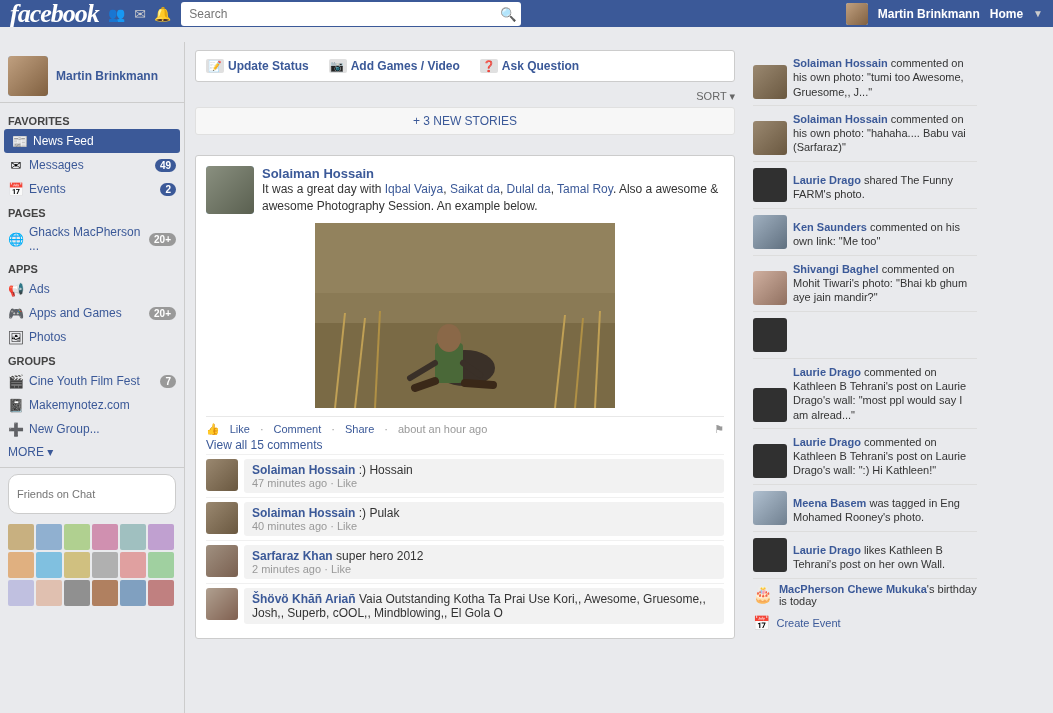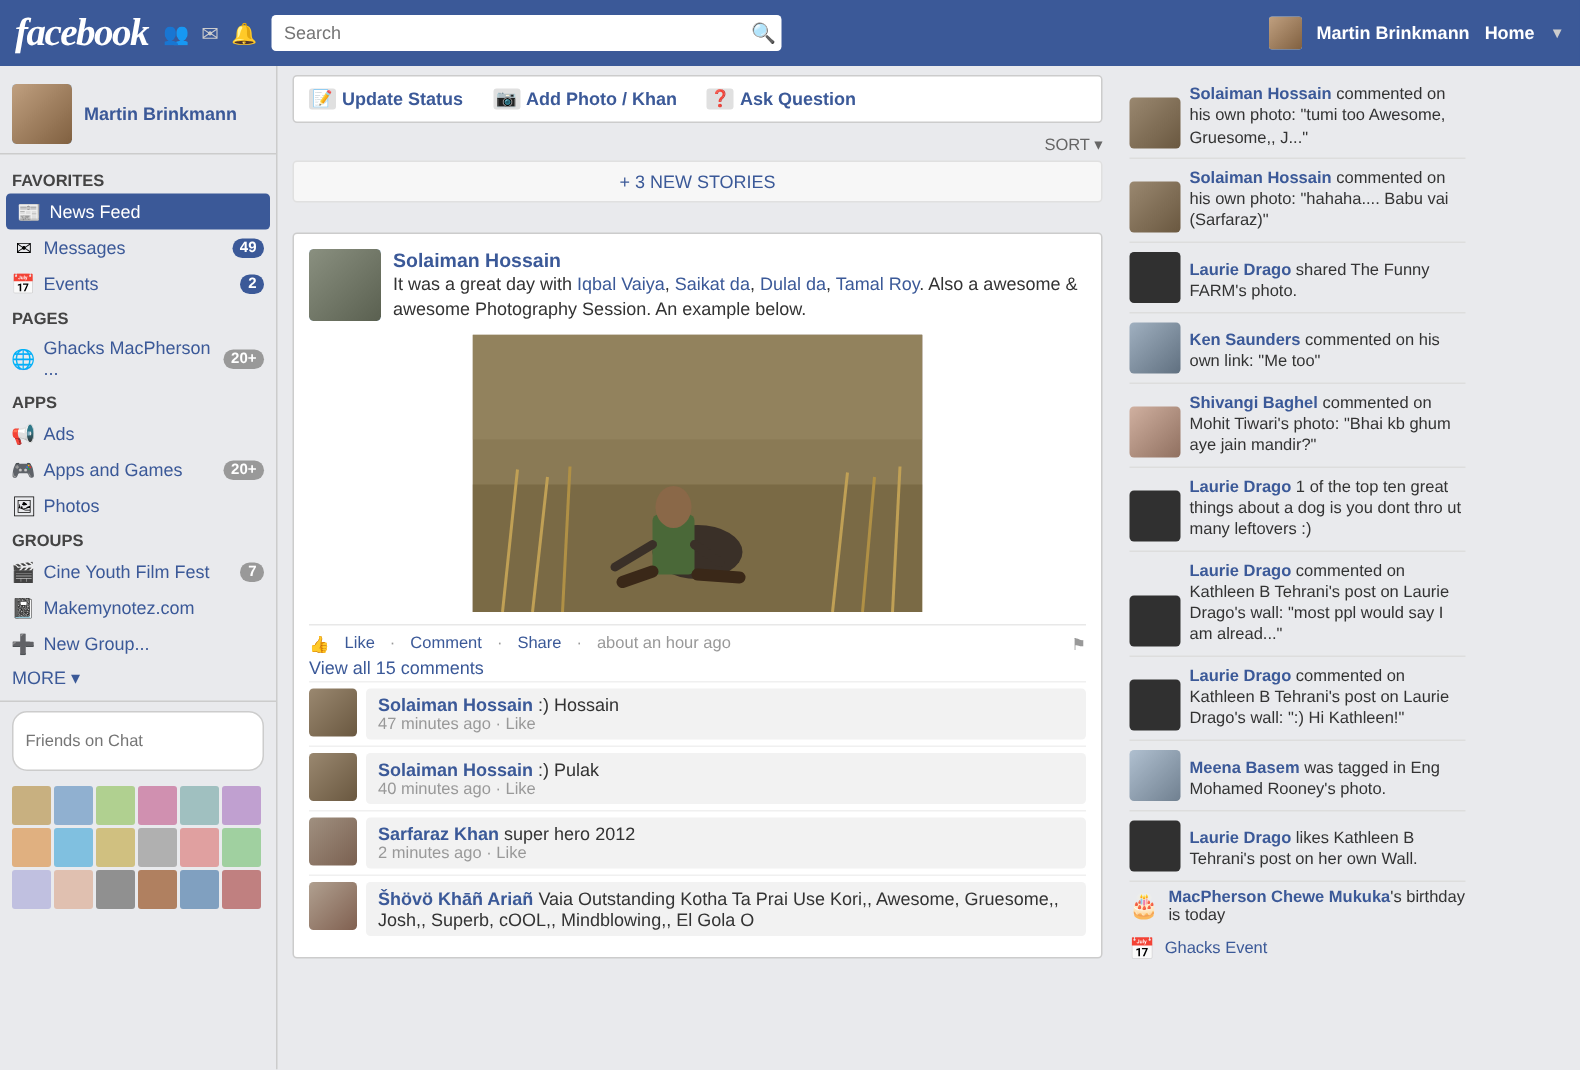--- a/index.html
+++ b/index.html
@@ -1,21 +1,21 @@
 <!DOCTYPE html>
 <html><head>
   <meta charset="utf-8">
   <style>
     * { box-sizing: border-box; margin: 0; padding: 0; }
     body { font-family: Arial, Helvetica, sans-serif; font-size: 12px; background: #e9eaed; }
 
     
     #topnav {
       background: #3b5998;
-      height: 44px;
+      height: 27px;
       display: flex;
       align-items: center;
       padding: 0 10px;
       position: fixed;
       top: 0; left: 0; right: 0;
       z-index: 100;
     }
     #topnav .logo {
       font-family: Georgia, serif;
       font-size: 26px;
@@ -522,21 +522,21 @@
 
   <div id="main-feed">
 
     <div class="feed-actions">
       <div class="feed-action-btn">
         <span class="feed-action-icon">📝</span>
         <span>Update Status</span>
       </div>
       <div class="feed-action-btn">
         <span class="feed-action-icon">📷</span>
-        <span>Add Photo / Khan</span>
+        <span>Add Games / Video</span>
       </div>
       <div class="feed-action-btn">
         <span class="feed-action-icon">❓</span>
         <span>Ask Question</span>
       </div>
     </div>
 
     <div class="feed-sort-bar">
       <span>SORT ▾</span>
     </div>
@@ -671,23 +671,20 @@
 
       <div class="ticker-item">
         <div class="ticker-avatar" style="background:linear-gradient(135deg,#d0b0a0,#907060);"></div>
         <div class="ticker-text">
           <strong>Shivangi Baghel</strong> commented on Mohit Tiwari's photo: "Bhai kb ghum aye jain mandir?"
         </div>
       </div>
 
       <div class="ticker-item">
         <div class="ticker-avatar" style="background:#303030;"></div>
-        <div class="ticker-text">
-          <strong>Laurie Drago</strong> 1 of the top ten great things about a dog is you dont thro ut many leftovers :)
-        </div>
       </div>
 
       <div class="ticker-item">
         <div class="ticker-avatar" style="background:#303030;"></div>
         <div class="ticker-text">
           <strong>Laurie Drago</strong> commented on Kathleen B Tehrani's post on Laurie Drago's wall: "most ppl would say I am alread..."
         </div>
       </div>
 
       <div class="ticker-item">
@@ -715,17 +712,17 @@
 
     <div class="birthday-item">
       <span class="birthday-icon">🎂</span>
       <div class="birthday-text">
         <strong>MacPherson Chewe Mukuka</strong>'s birthday is today
       </div>
     </div>
 
     <div class="create-event-btn">
       <span class="create-event-icon">📅</span>
-      <span>Ghacks Event</span>
+      <span>Create Event</span>
     </div>
 
   </div>
 </div>
 
 </body></html>

